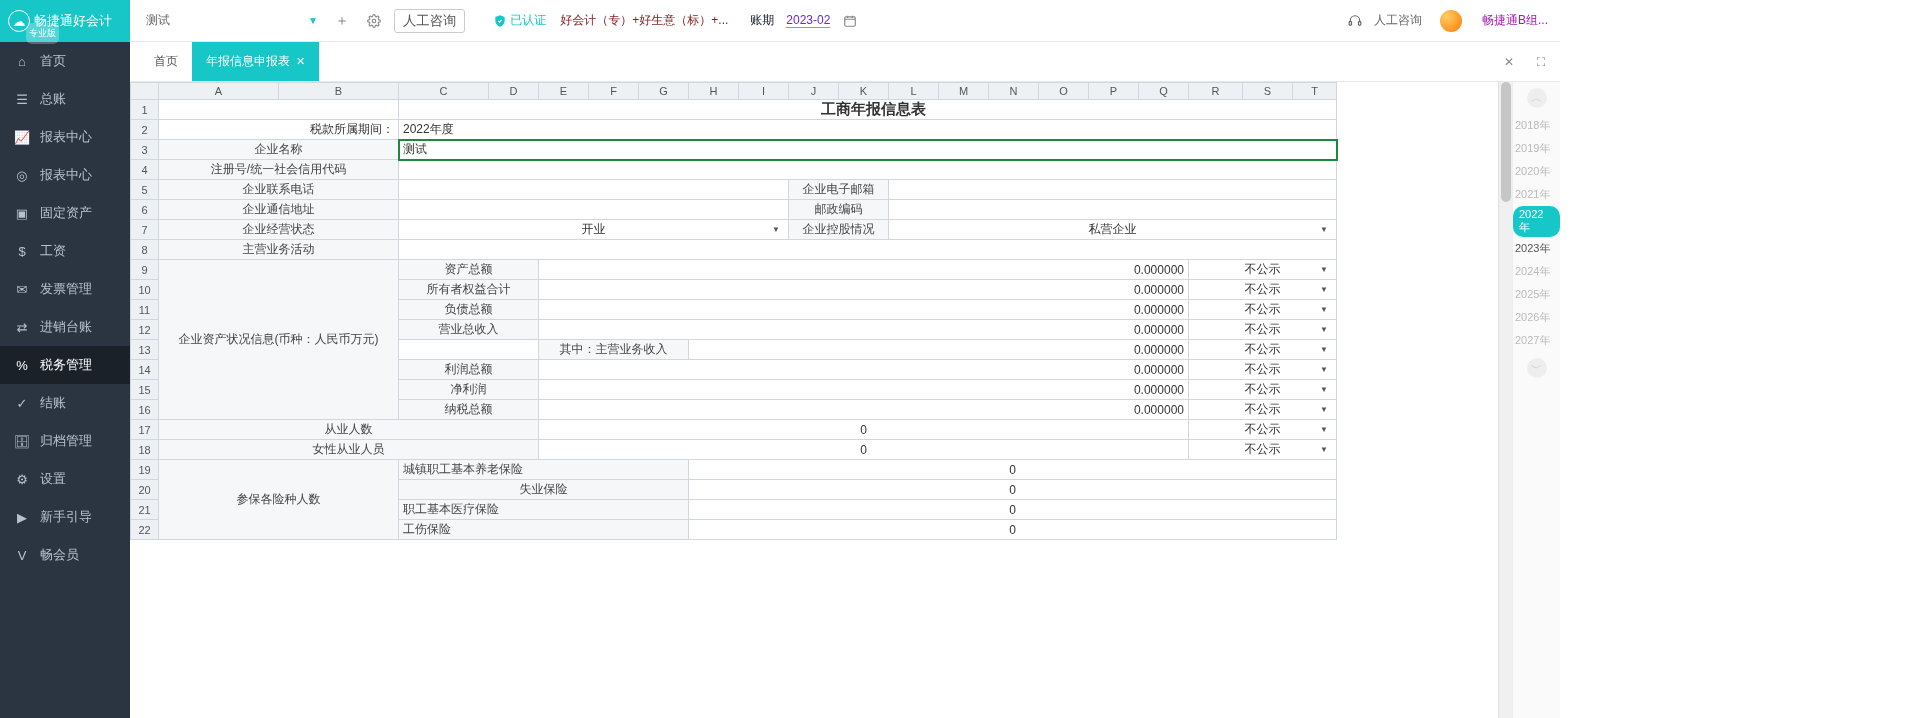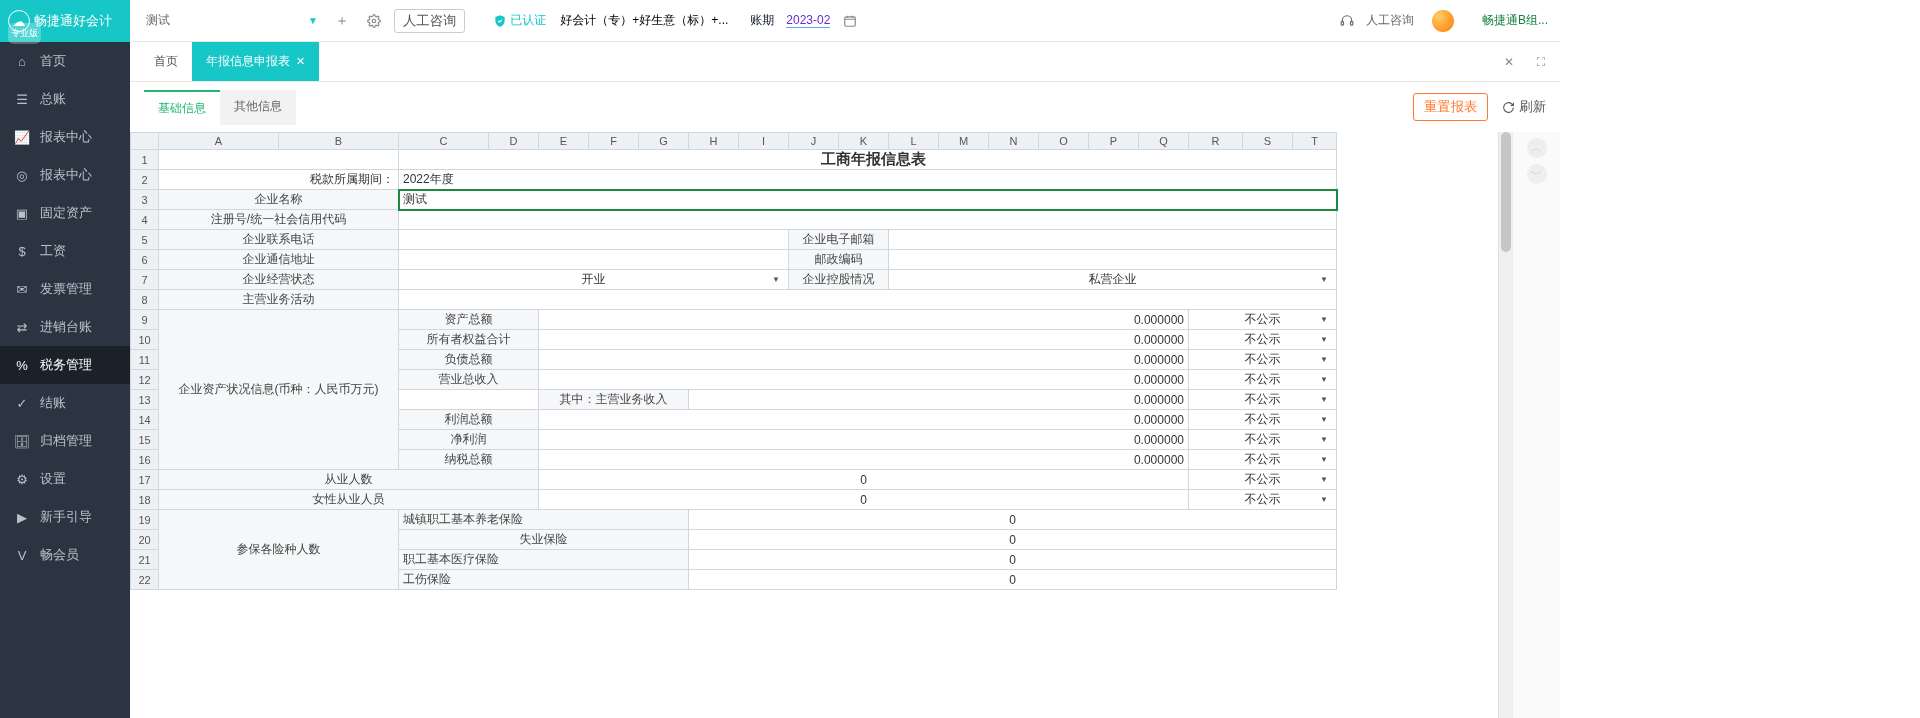--- a/index.html
+++ b/index.html
@@ -4,41 +4,41 @@
 <style>
 * { box-sizing: border-box; margin: 0; padding: 0; }
 body { font-family: "Microsoft YaHei", Arial, sans-serif; font-size: 12px; color: #333; background: #fff; overflow: hidden; }
 .app { display: flex; height: 718px; width: 1560px; }
 
 
 .sidebar { width: 130px; background: #2b3441; color: #b8c2cc; display: flex; flex-direction: column; }
 .logo-area { background: #17c7c7; height: 42px; display: flex; align-items: center; padding: 0 8px; color: #fff; }
 .logo-icon { width: 22px; height: 22px; border: 1.5px solid #fff; border-radius: 50%; display: flex; align-items: center; justify-content: center; margin-right: 4px; font-size: 13px; }
 .logo-text { font-size: 13px; }
-.logo-sub { font-size: 9px; background: rgba(255,255,255,0.25); border-radius: 6px; padding: 4px 3px; position: absolute; margin-top: 24px; margin-left: 0; }
+.logo-sub { font-size: 9px; background: rgba(255,255,255,0.25); border-radius: 6px; padding: 4px 3px; position: absolute; margin-top: 24px; margin-left: 18px; }
 .nav-item { display: flex; align-items: center; padding: 10px 14px; cursor: pointer; font-size: 13px; }
 .nav-item.active { background: #1a2129; color: #fff; }
 .nav-icon { width: 16px; height: 16px; margin-right: 10px; display: inline-flex; align-items: center; justify-content: center; }
 
 
 .main { flex: 1; display: flex; flex-direction: column; position: relative; }
 .topbar { height: 42px; border-bottom: 1px solid #e8e8e8; display: flex; align-items: center; padding: 0 12px; gap: 8px; }
 .org-select { color: #666; min-width: 180px; border: none; background: none; display: flex; align-items: center; justify-content: space-between; padding: 4px; cursor: pointer; }
 .chev-down { color: #17c7c7; font-size: 10px; }
 .top-icon-btn { width: 24px; height: 24px; display: flex; align-items: center; justify-content: center; color: #888; border: none; background: none; cursor: pointer; font-size: 14px; }
 .switch-old { border: 1px solid #ccc; border-radius: 3px; padding: 2px 8px; color: #555; cursor: pointer; background: #fff; }
 .verified { color: #17c7c7; display: flex; align-items: center; gap: 3px; }
 .shield-icon { width: 14px; height: 14px; }
-.products { color: #000000; margin-left: 6px; }
+.products { color: #7f1d1d; margin-left: 6px; }
 .period-label { color: #0f172a; margin-left: 14px; }
 .period-val { color: #6d28d9; margin-left: 4px; border-bottom: 1px solid #59a9ff; cursor: pointer; }
 .topbar-spacer { flex: 1; }
 .support { display: flex; align-items: center; gap: 12px; color: #666; cursor: pointer; }
 .avatar { width: 22px; height: 22px; border-radius: 50%; background: radial-gradient(circle at 30% 30%, #ffcc66, #ff7b00); margin-left: 10px; }
-.user-name { color: #15803d; margin-left: 20px; max-width: 80px; overflow: hidden; text-overflow: ellipsis; white-space: nowrap; text-align: right; }
+.user-name { color: #a21caf; margin-left: 12px; max-width: 80px; overflow: hidden; text-overflow: ellipsis; white-space: nowrap; text-align: right; }
 
 
 .tabs-row { height: 40px; border-bottom: 1px solid #e8e8e8; display: flex; align-items: stretch; padding-left: 10px; position: relative; }
 .tab { display: flex; align-items: center; padding: 0 14px; color: #555; cursor: pointer; }
 .tab.active { background: #17c7c7; color: #fff; }
 .tab .close { margin-left: 6px; font-size: 11px; }
 .tabs-actions { position: absolute; right: 8px; top: 0; height: 100%; display: flex; align-items: center; gap: 10px; }
 .tabs-actions .icon-btn { width: 22px; height: 22px; display: flex; align-items: center; justify-content: center; color: #888; cursor: pointer; }
 
 
@@ -203,36 +203,20 @@
             <span>年报信息申报表</span>
             <span class="close">✕</span>
           </div>
         </div>
       <div class="tabs-actions">
         <span class="icon-btn">✕</span>
         <span class="icon-btn">⛶</span>
       </div>
     </div>
 
-    <div class="controls-row">
-      <div class="subtabs" id="subtabs-list">
-          <div class="subtab active">基础信息</div>
-          <div class="subtab">其他信息</div>
-        </div>
-      <div class="controls-right">
-        <button class="reset-btn">重置报表</button>
-        <button class="refresh-btn">
-          <svg width="13" height="13" viewBox="0 0 24 24" fill="none" stroke="#555" stroke-width="2">
-              <path d="M21 12a9 9 0 1 1-3-6.7L21 8"></path>
-              <path d="M21 3v5h-5"></path>
-            </svg>
-          <span>刷新</span>
-        </button>
-      </div>
-    </div>
 
     <div class="sheet-wrap">
       <div class="sheet-scroll">
         <table class="sheet">
           <colgroup>
             <col style="width:28px">
               <col style="width:120px">
               <col style="width:120px">
               <col style="width:90px">
             <col style="width:50px">
@@ -472,17 +456,29 @@
                 <td colspan="13" class="center">0</td>
               </tr>
           </tbody>
         </table>
       </div>
       <div class="vscroll-hint">
           <div class="vscroll-thumb"></div>
         </div>
       <div class="year-rail">
         <div class="nav-arrow">︿</div>
+        <div id="year-list">
+            <div class="year-item">2018年</div>
+            <div class="year-item">2019年</div>
+            <div class="year-item">2020年</div>
+            <div class="year-item">2021年</div>
+            <div class="year-item current">2022年</div>
+            <div class="year-item near">2023年</div>
+            <div class="year-item">2024年</div>
+            <div class="year-item">2025年</div>
+            <div class="year-item">2026年</div>
+            <div class="year-item">2027年</div>
+          </div>
         <div class="nav-arrow">﹀</div>
       </div>
     </div>
   </div>
 </div>
 
 </body></html>

